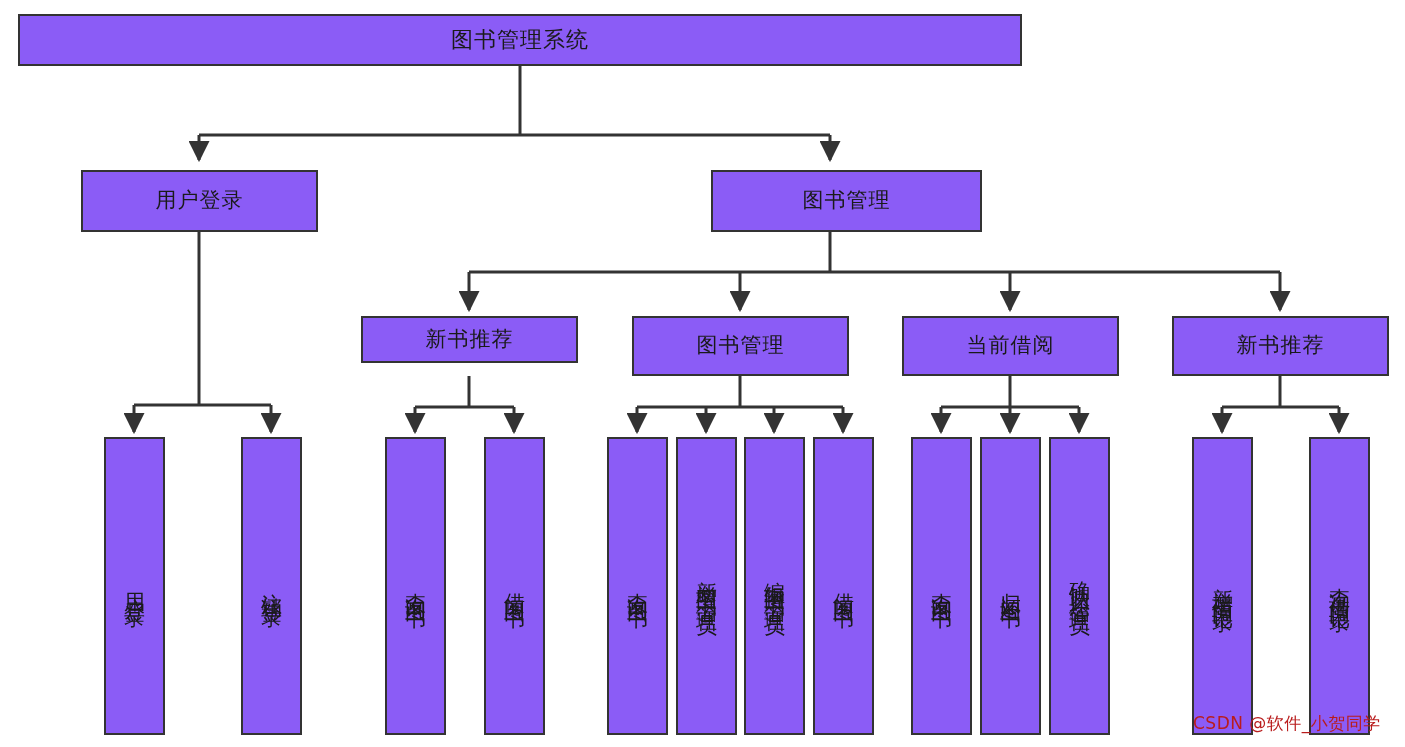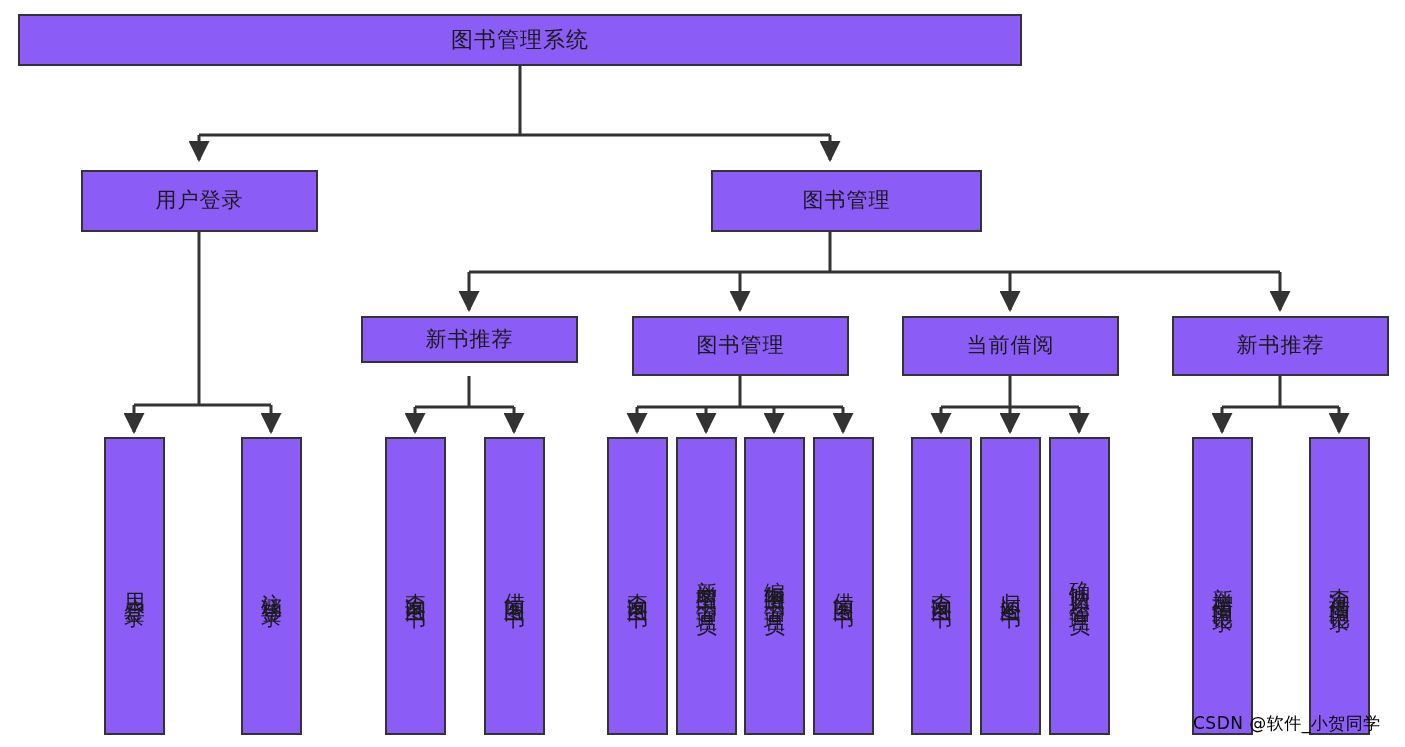--- a/index.html
+++ b/index.html
@@ -57,21 +57,21 @@
     justify-content: center;
     white-space: nowrap;
   }
   .node.vert .vtext {
     writing-mode: vertical-rl;
     text-orientation: upright;
     display: block;
   }
   .watermark {
     position: absolute;
-    color: #000000;
+    color: #b91c1c;
     font-size: 17px;
     letter-spacing: 0.5px;
     white-space: nowrap;
     user-select: none;
   }
 </style>
 </head>
 <body>
 
 <div id="canvas">

